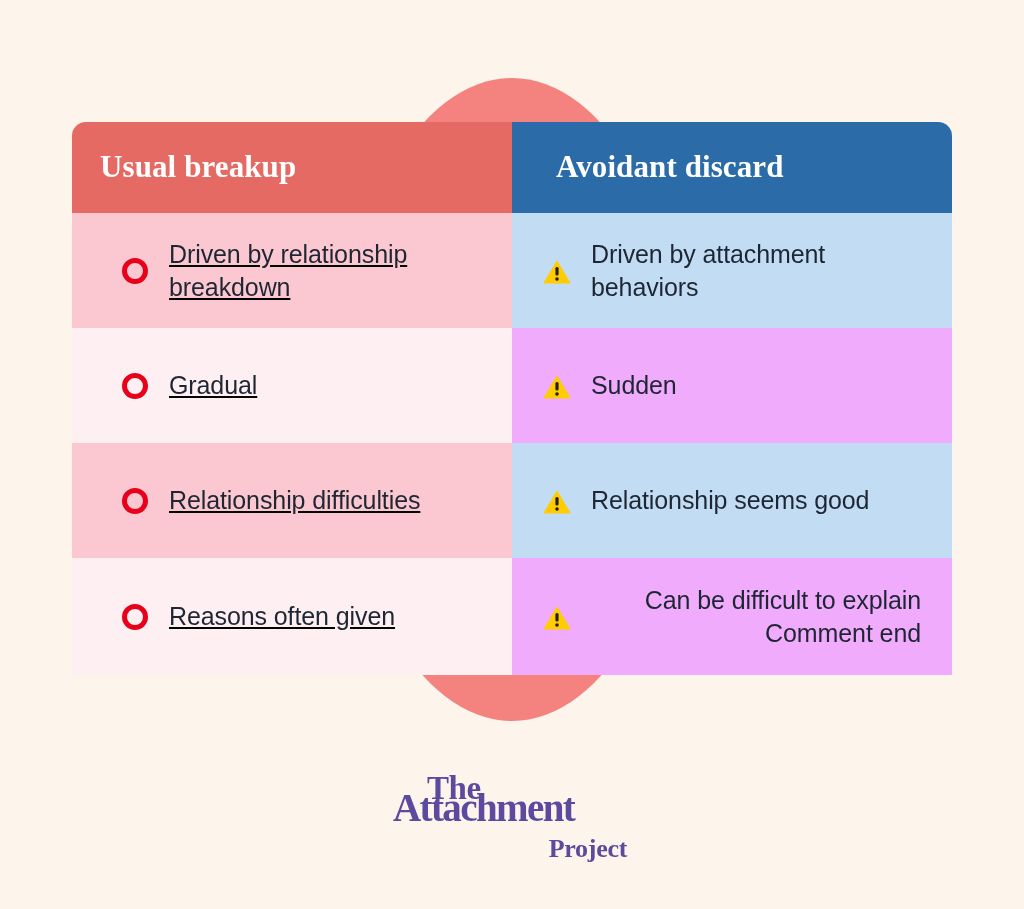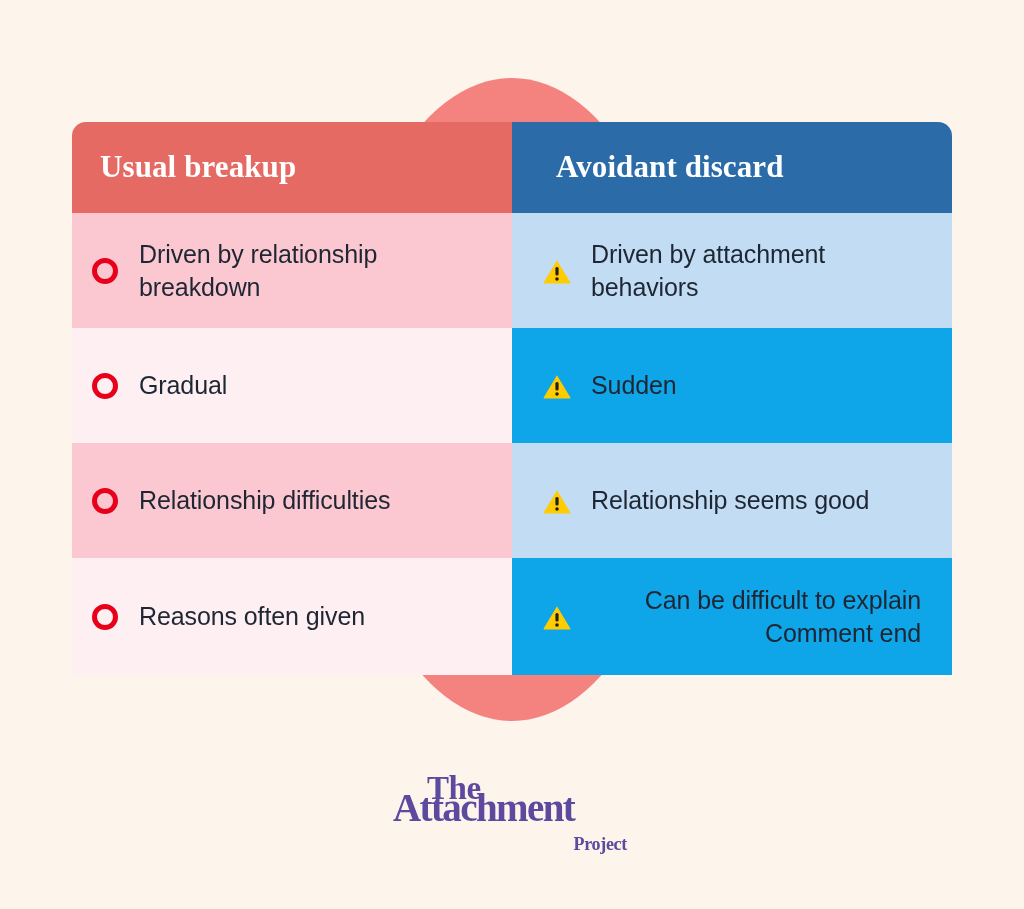--- a/index.html
+++ b/index.html
@@ -72,27 +72,27 @@
     font-size: 31px;
     color: #FFFFFF;
     letter-spacing: 0.1px;
     line-height: 1.1;
   }
 
   
   .body-row { height: 115px; }
   .body-row.tall { height: 117px; text-align: right; }
 
-  .cell-left  { padding-left: 16px; padding-right: 18px; }
+  .cell-left  { padding-left: 46px; padding-right: 18px; text-decoration: underline; }
   .cell-right { padding-left: 28px; padding-right: 10px; }
 
   .shade-left-dark  { background: #FBC8D1; }
   .shade-left-light { background: #FDEFF2; }
   .shade-right-dark  { background: #C2DCF4; }
-  .shade-right-light { background: #0ea5e9; }
+  .shade-right-light { background: #f0abfc; }
 
   .cell-inner {
     display: flex;
     align-items: center;
     gap: 17px;
     width: 100%;
   }
 
   .icon-box {
     flex: 0 0 auto;
@@ -145,21 +145,21 @@
     top: 18px;
     font-size: 39px;
     font-weight: bold;
     letter-spacing: -1.6px;
     line-height: 1;
   }
   .logo-project {
     position: absolute;
     right: 4px;
     top: 64px;
-    font-size: 18px;
+    font-size: 26px;
     font-weight: bold;
     letter-spacing: -0.3px;
     margin-left: 34px;
   }
 </style>
 </head>
 <body>
 
 <div id="bg-circle"></div>
 

